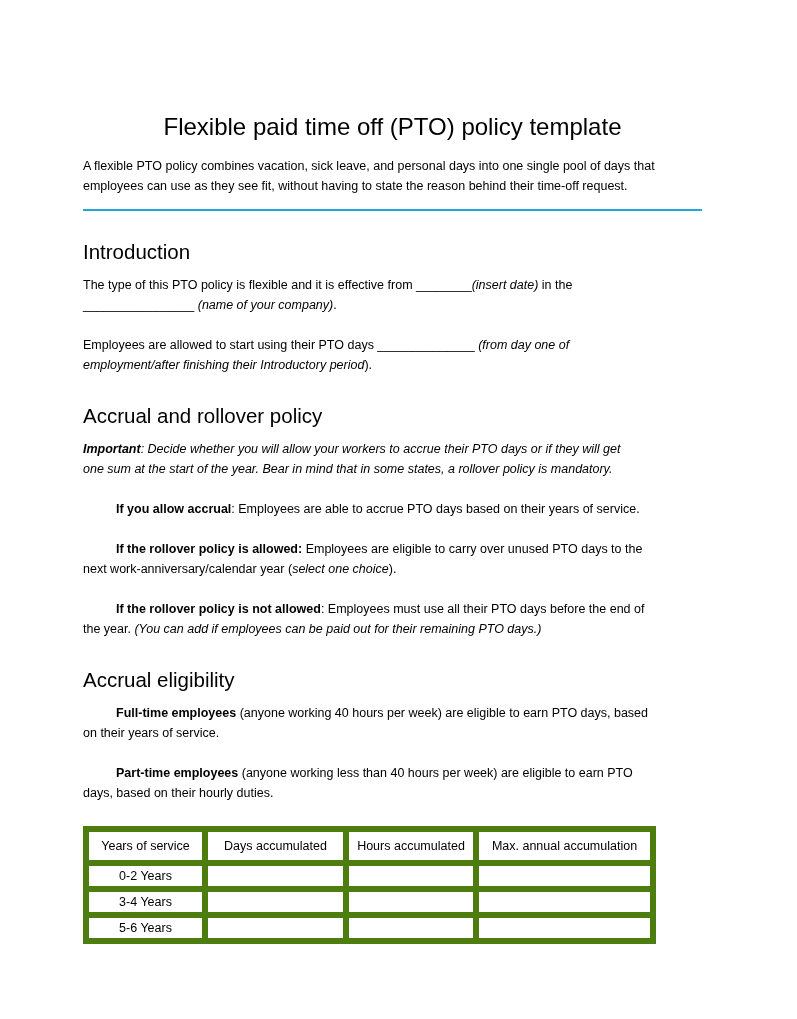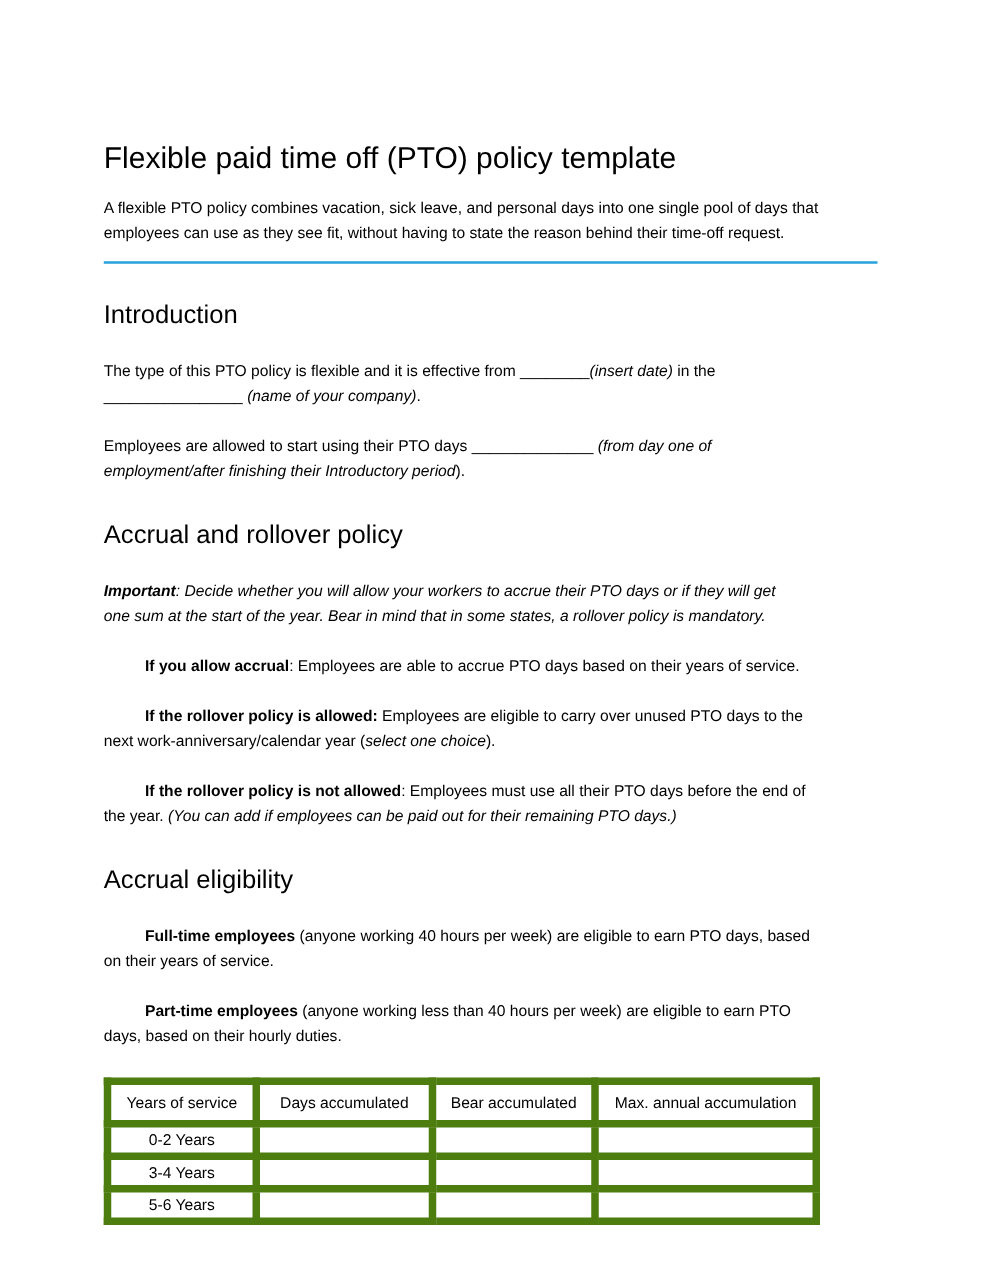--- a/index.html
+++ b/index.html
@@ -16,20 +16,21 @@
   }
   .page {
     width: 619px;
     margin-left: 83px;
     padding-top: 112px;
   }
   .doc-title {
     font-size: 24px;
     line-height: 30px;
     font-weight: 400;
+    text-align: center;
     margin: 0 0 14px 0;
     white-space: nowrap;
   }
   .lead {
     font-size: 12.5px;
     line-height: 20px;
     margin: 0;
     white-space: pre-line;
     width: 645px;
   }
@@ -46,21 +47,21 @@
     margin: 27px 0 0 0;
   }
   .body-p {
     font-size: 12.5px;
     line-height: 20px;
     margin: 20px 0 0 0;
     white-space: pre-line;
     width: 645px;
   }
   .after-heading {
-    margin-top: 22px;
+    margin-top: 10px;
   }
   .b  { font-weight: 700; padding-left: 33px; }
   .i  { font-style: italic; }
   .bi { font-weight: 700; font-style: italic; }
   table.pto-table {
     margin-top: 23px;
     border-collapse: collapse;
     table-layout: fixed;
   }
   .pto-table col.c1 { width: 119px; }
@@ -123,21 +124,21 @@
     <colgroup>
         <col class="c1">
         <col class="c2">
         <col class="c3">
         <col class="c4">
       </colgroup>
     <thead>
       <tr>
         <th>Years of service</th>
         <th>Days accumulated</th>
-        <th>Bear accumulated</th>
+        <th>Hours accumulated</th>
         <th>Max. annual accumulation</th>
       </tr>
     </thead>
     <tbody>
       <tr>
         <td>0-2 Years</td>
         <td></td>
         <td></td>
         <td></td>
       </tr>

